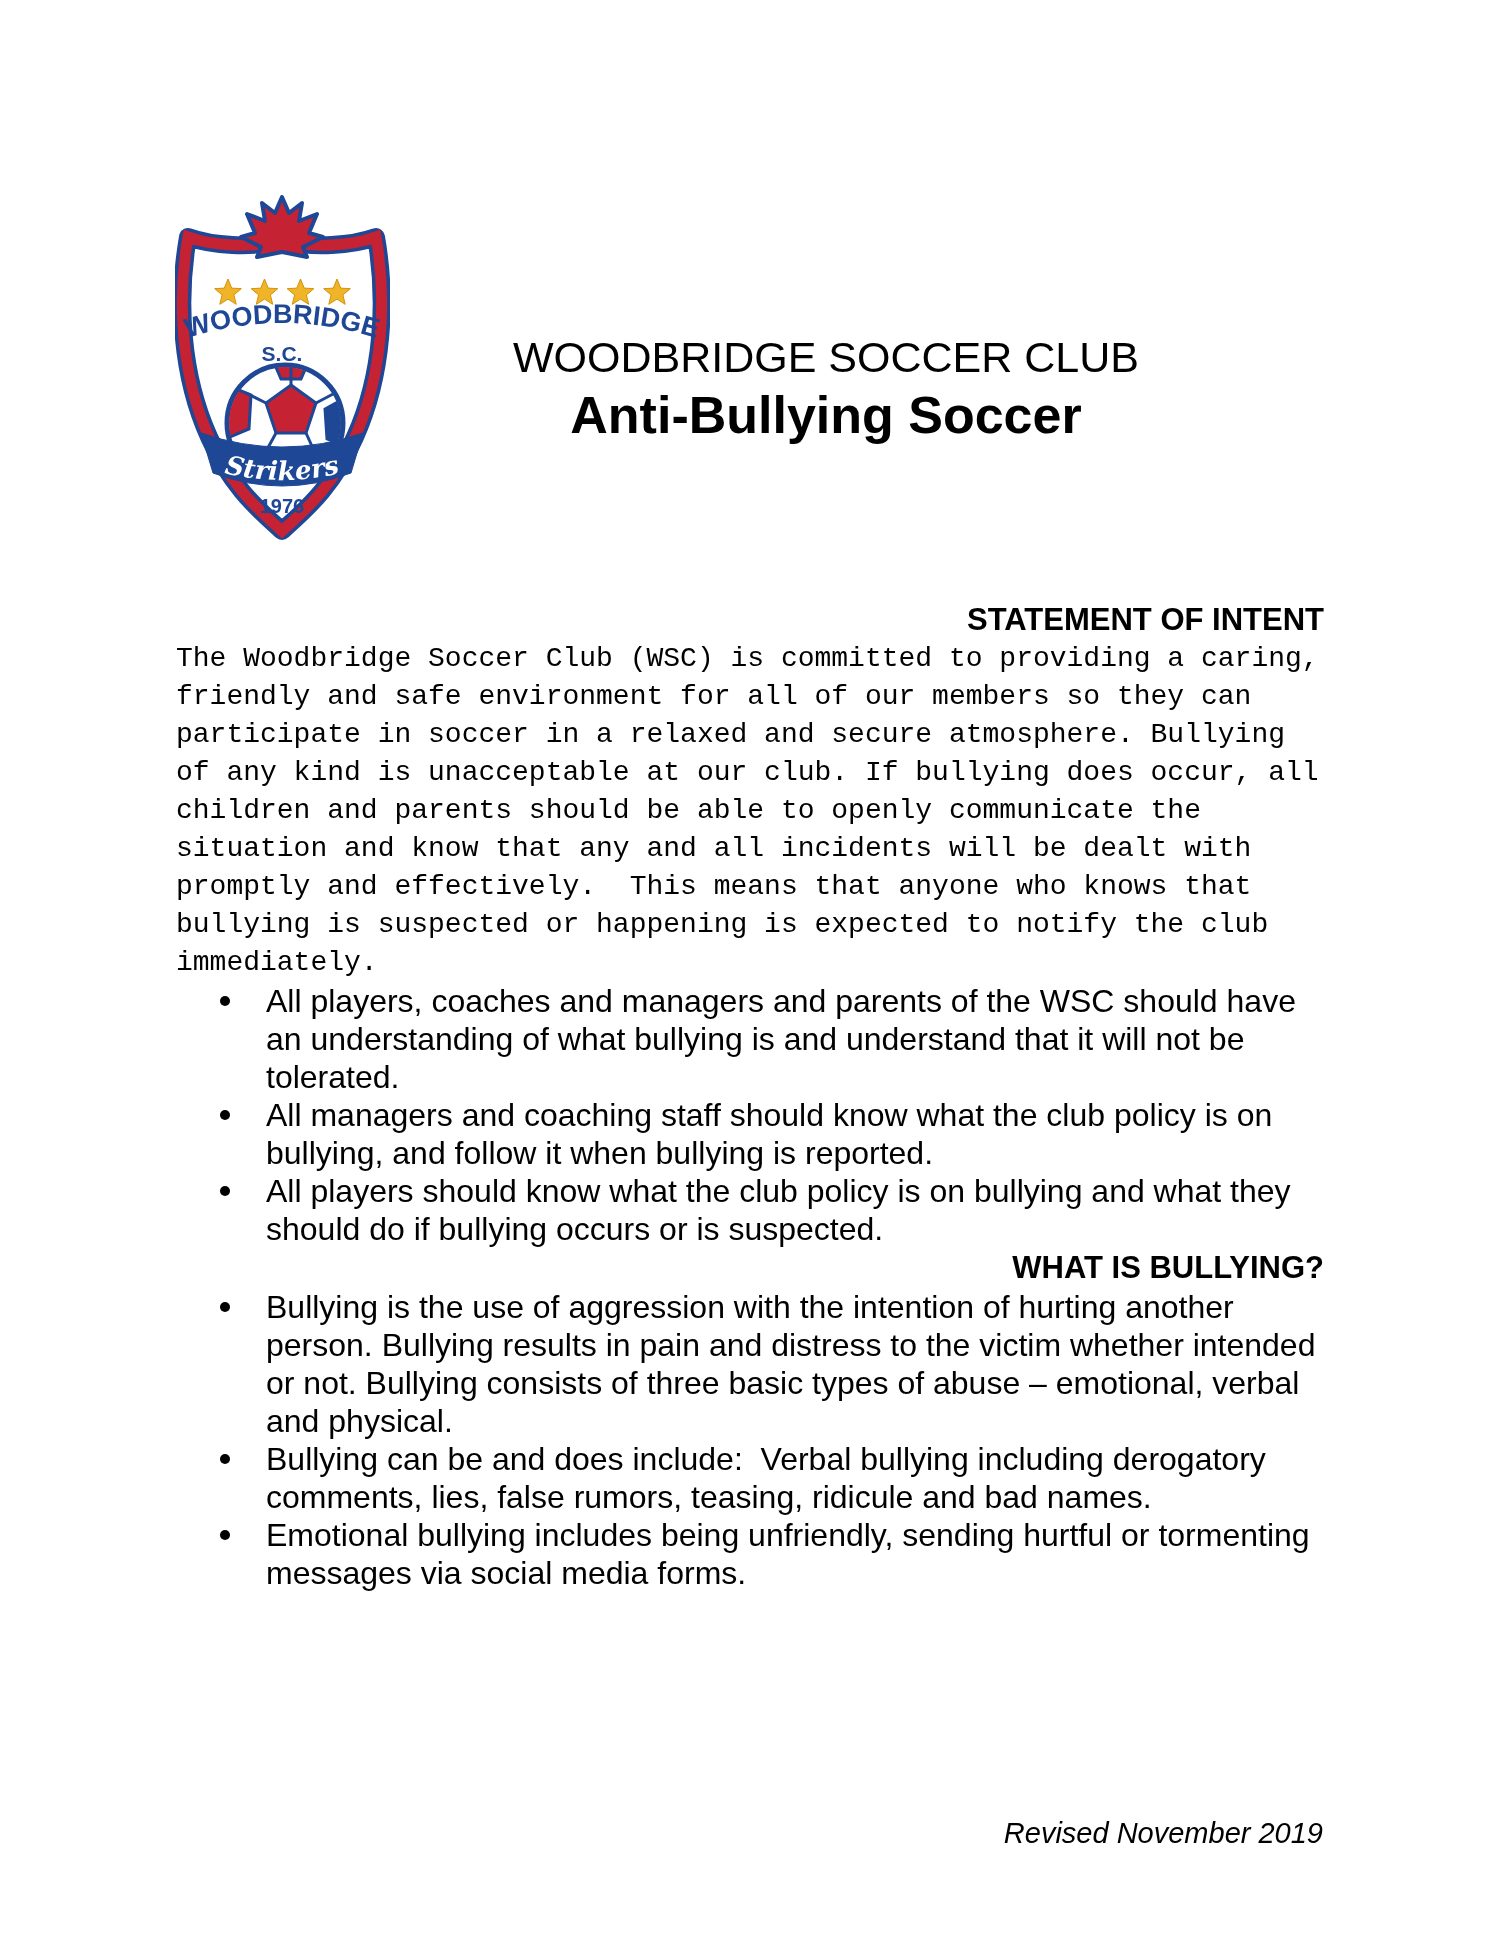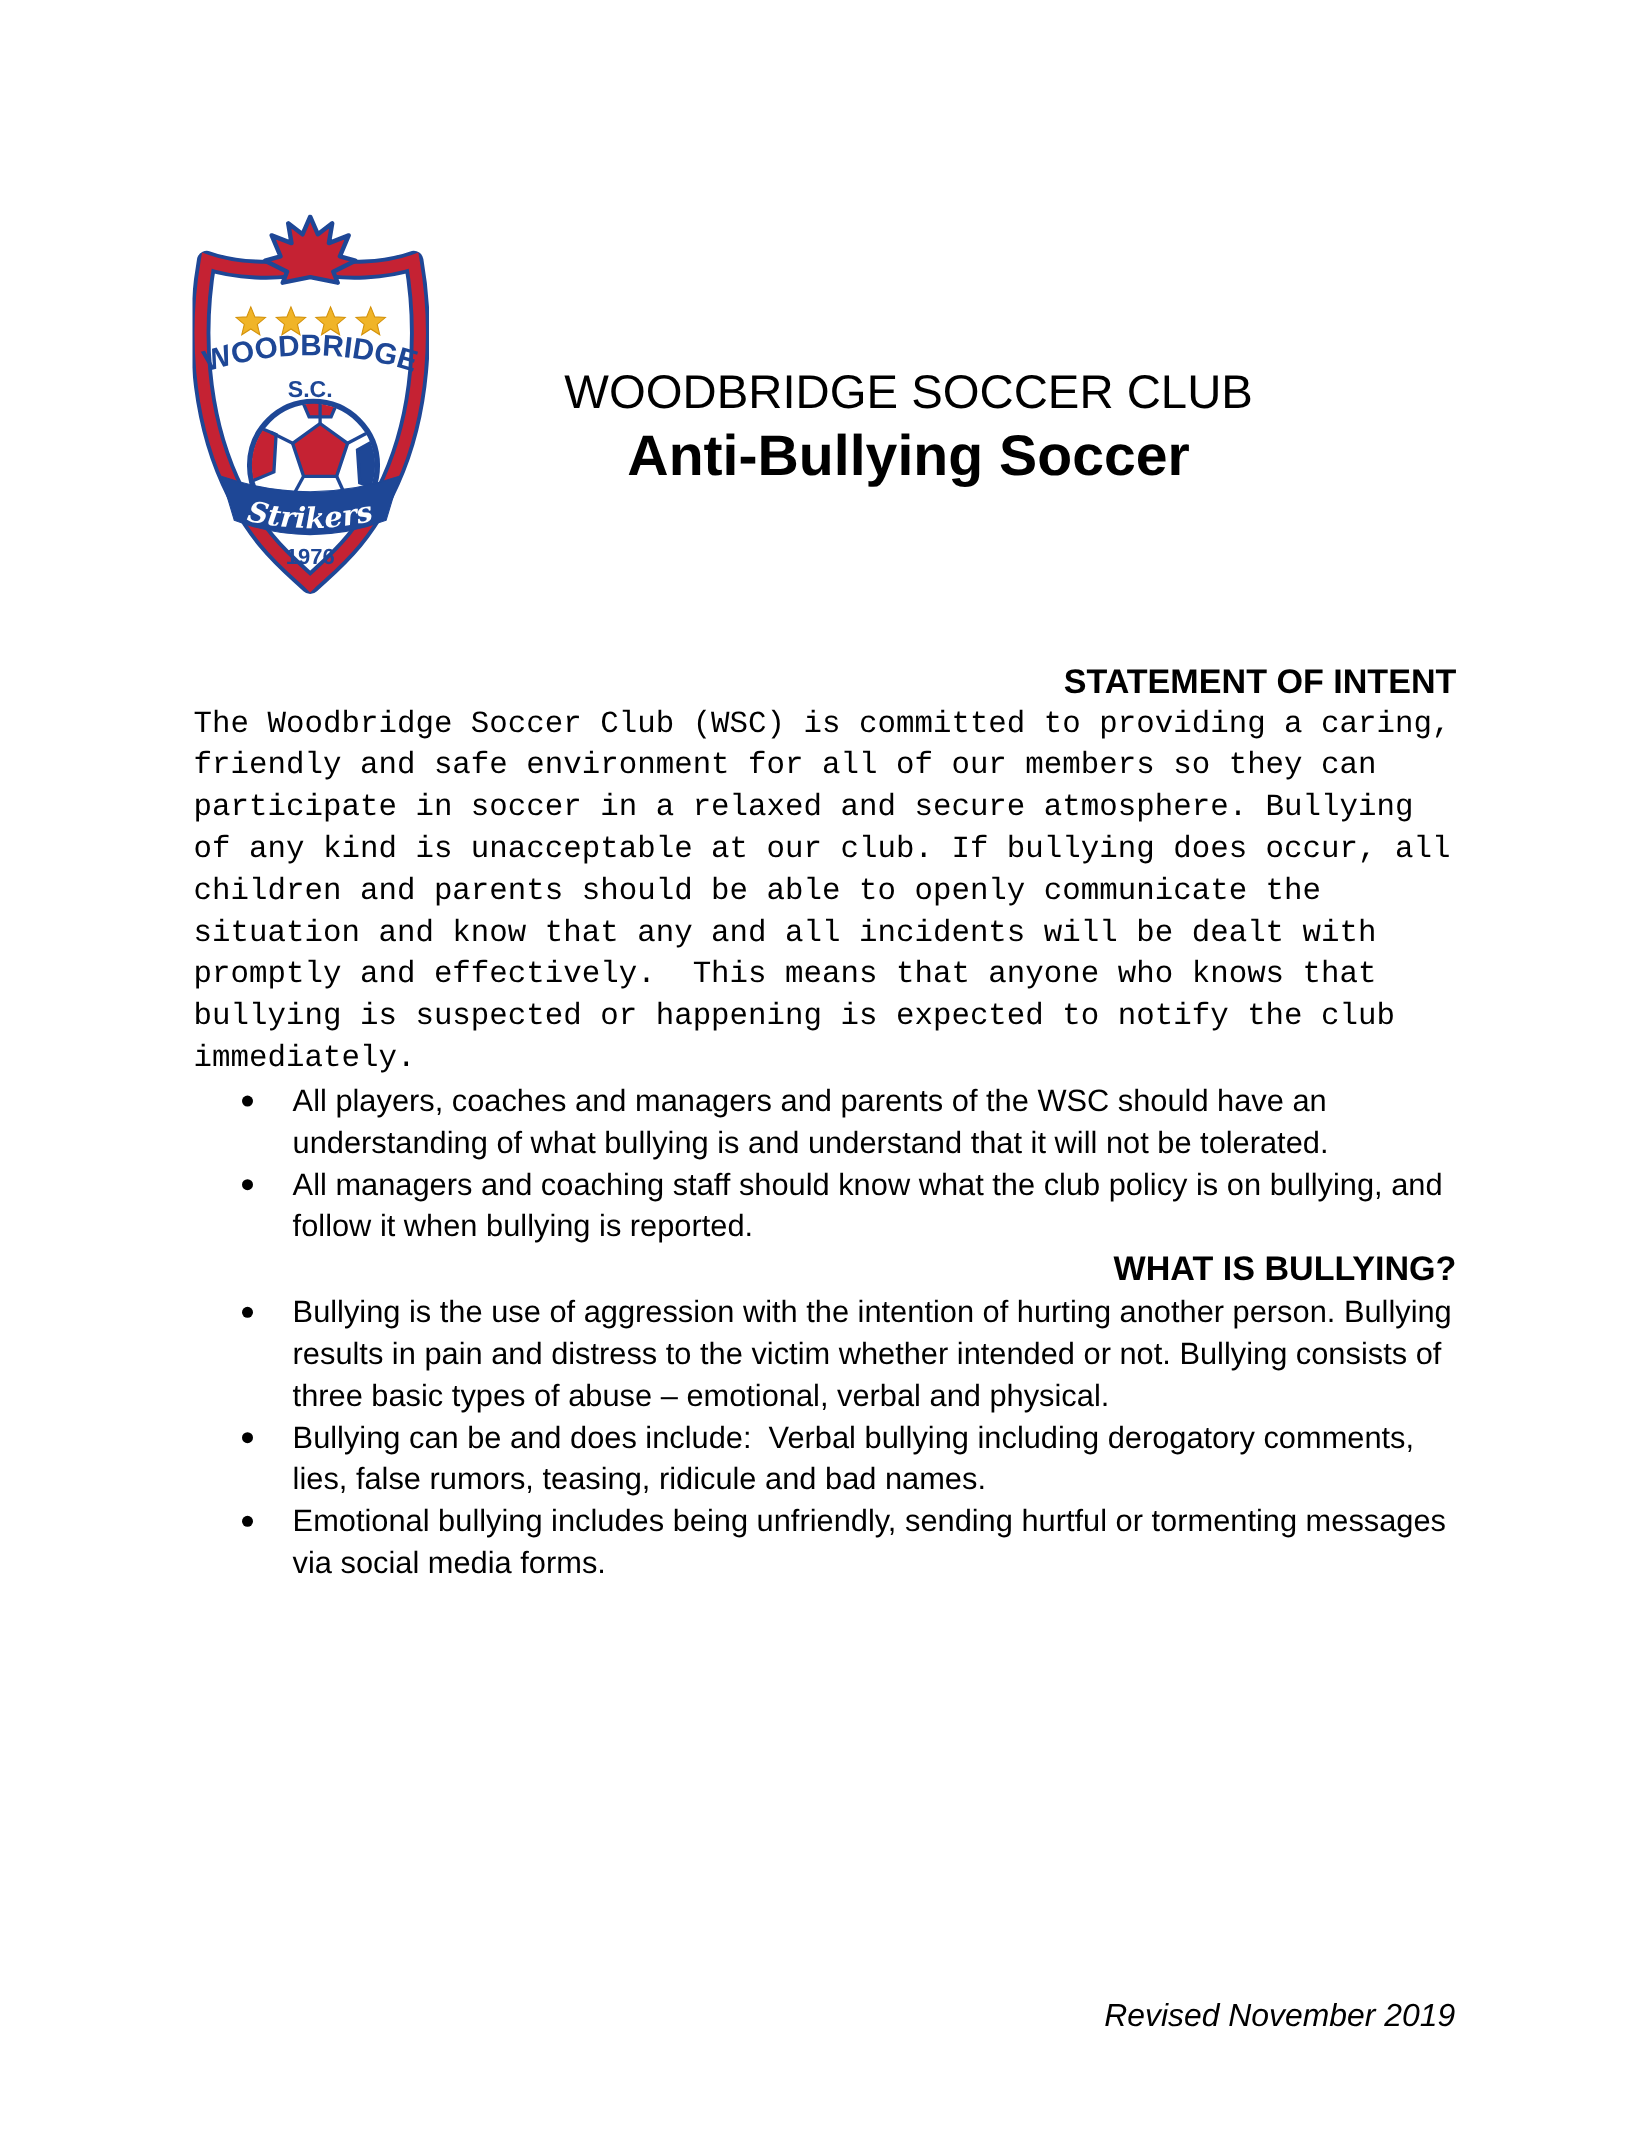--- a/index.html
+++ b/index.html
@@ -16,21 +16,21 @@
   .content { margin:0 176px; }
   h2.section-heading { font-size:31px; line-height:40px; font-weight:700; margin:0;text-align:right; }
   .h-intent { margin-top:18px; }
   .p-intent { margin-top:36px;font-family:Liberation Mono, monospace; }
   .h-objectives { margin-top:26px; }
   .ul-objectives { margin-top:31px; }
   .h-bullying { margin-top:21px; }
   .ul-bullying { margin-top:36px; }
   .body-text { font-size:28px; line-height:38px; margin:0; white-space:pre-wrap; }
   ul.bullets { list-style:none; margin:0; padding:0 0 0 90px; }
-  ul.bullets li { font-size:28px; line-height:38px; position:relative; white-space:pre-wrap; }
+  ul.bullets li { font-size:32px; line-height:38px; position:relative; white-space:pre-wrap; }
   ul.bullets li::before {
     content:""; position:absolute; left:-46px; top:14px;
     width:10px; height:10px; border-radius:50%; background:#000;
   }
   .footer-note { position:absolute; right:177px; top:1816px;
                  font-style:italic; font-size:29px; line-height:34px; }
 </style>
 </head>
 <body>
 
@@ -102,20 +102,21 @@
 
     <section>
       <h2 class="section-heading h-intent">STATEMENT OF INTENT</h2>
       <p class="body-text p-intent">The Woodbridge Soccer Club (WSC) is committed to providing a caring, friendly and safe environment for all of our members so they can participate in soccer in a relaxed and secure atmosphere. Bullying of any kind is unacceptable at our club. If bullying does occur, all children and parents should be able to openly communicate the situation and know that any and all incidents will be dealt with promptly and effectively.  This means that anyone who knows that bullying is suspected or happening is expected to notify the club immediately.</p>
     </section>
 
     <section>
       <ul class="bullets ul-objectives">
         <li>All players, coaches and managers and parents of the WSC should have an understanding of what bullying is and understand that it will not be tolerated.</li>
         <li>All managers and coaching staff should know what the club policy is on bullying, and follow it when bullying is reported.</li>
+        <li>All players should know what the club policy is on bullying and what they should do if bullying occurs or is suspected.</li>
       </ul>
     </section>
 
     <section>
       <h2 class="section-heading h-bullying">WHAT IS BULLYING?</h2>
       <ul class="bullets ul-bullying">
         <li>Bullying is the use of aggression with the intention of hurting another person. Bullying results in pain and distress to the victim whether intended or not. Bullying consists of three basic types of abuse – emotional, verbal and physical.</li>
         <li>Bullying can be and does include:  Verbal bullying including derogatory comments, lies, false rumors, teasing, ridicule and bad names.</li>
         <li>Emotional bullying includes being unfriendly, sending hurtful or tormenting messages via social media forms.</li>
       </ul>

